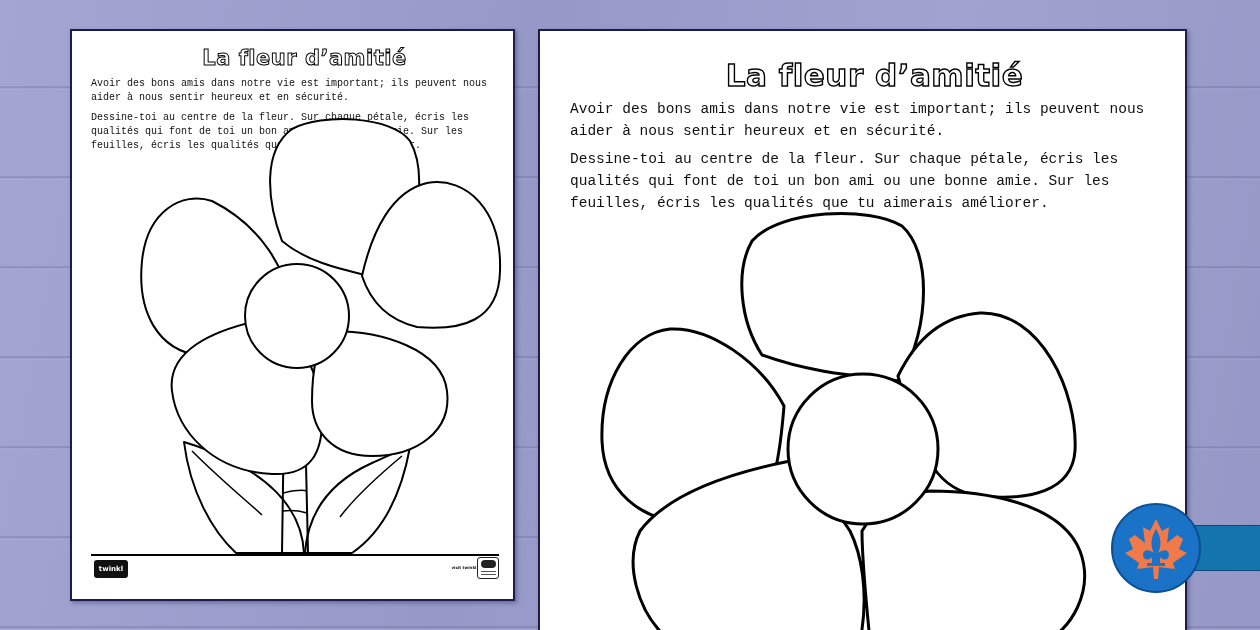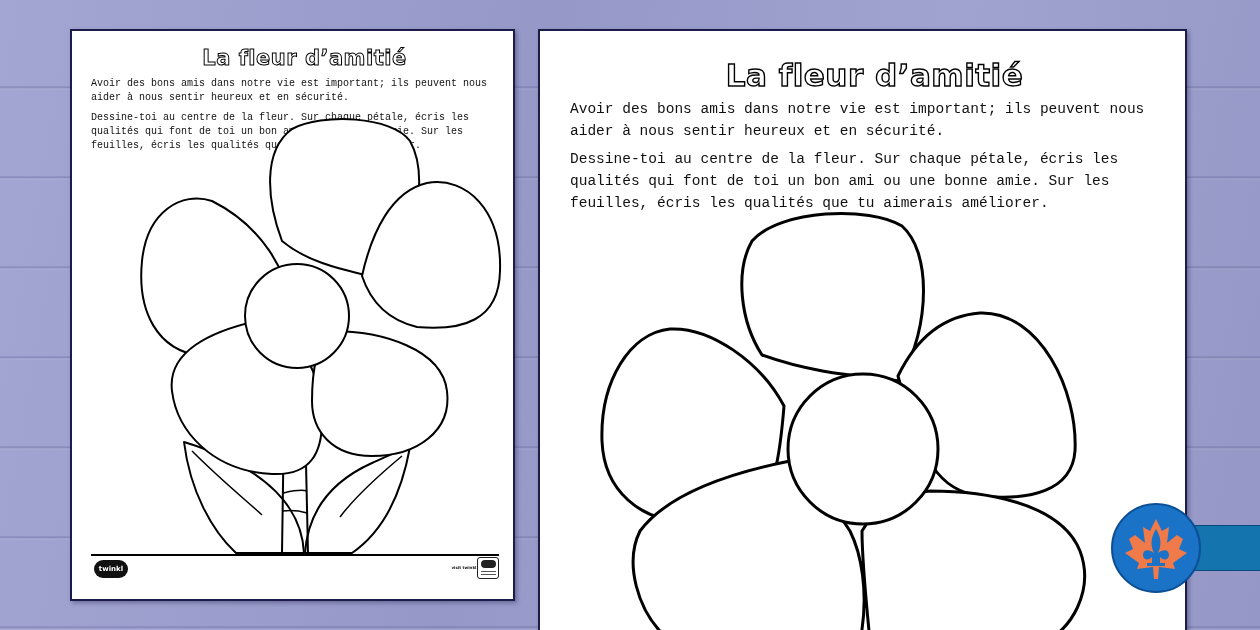--- a/index.html
+++ b/index.html
@@ -46,21 +46,21 @@
   .page-left .p2 { top: 80px; }
   .page-right .para { left: 30px; width: 590px; font-size: 14.5px; line-height: 22px; }
   .page-right .p1 { top: 67px; }
   .page-right .p2 { top: 117px; }
 
   .drawing { position: absolute; left: 0; top: 0; }
 
   .footer-line { position: absolute; left: 19px; right: 14px; top: 523px; height: 1.5px; background: #000; }
   .twinkl-logo {
     position: absolute; left: 22px; top: 529px;
-    width: 34px; height: 18px; border-radius: 9px;
+    width: 34px; height: 18px; border-radius: 3px;
     background: #111; color: #fff;
     font-size: 7px; font-weight: bold; text-align: center; line-height: 18px;
     font-family: "DejaVu Sans", sans-serif;
   }
   .visit-text {
     position: absolute; right: 30px; top: 534px;
     font-size: 4px; font-weight: bold; color: #111;
     font-family: "DejaVu Sans", sans-serif;
   }
   .badge-logo {

